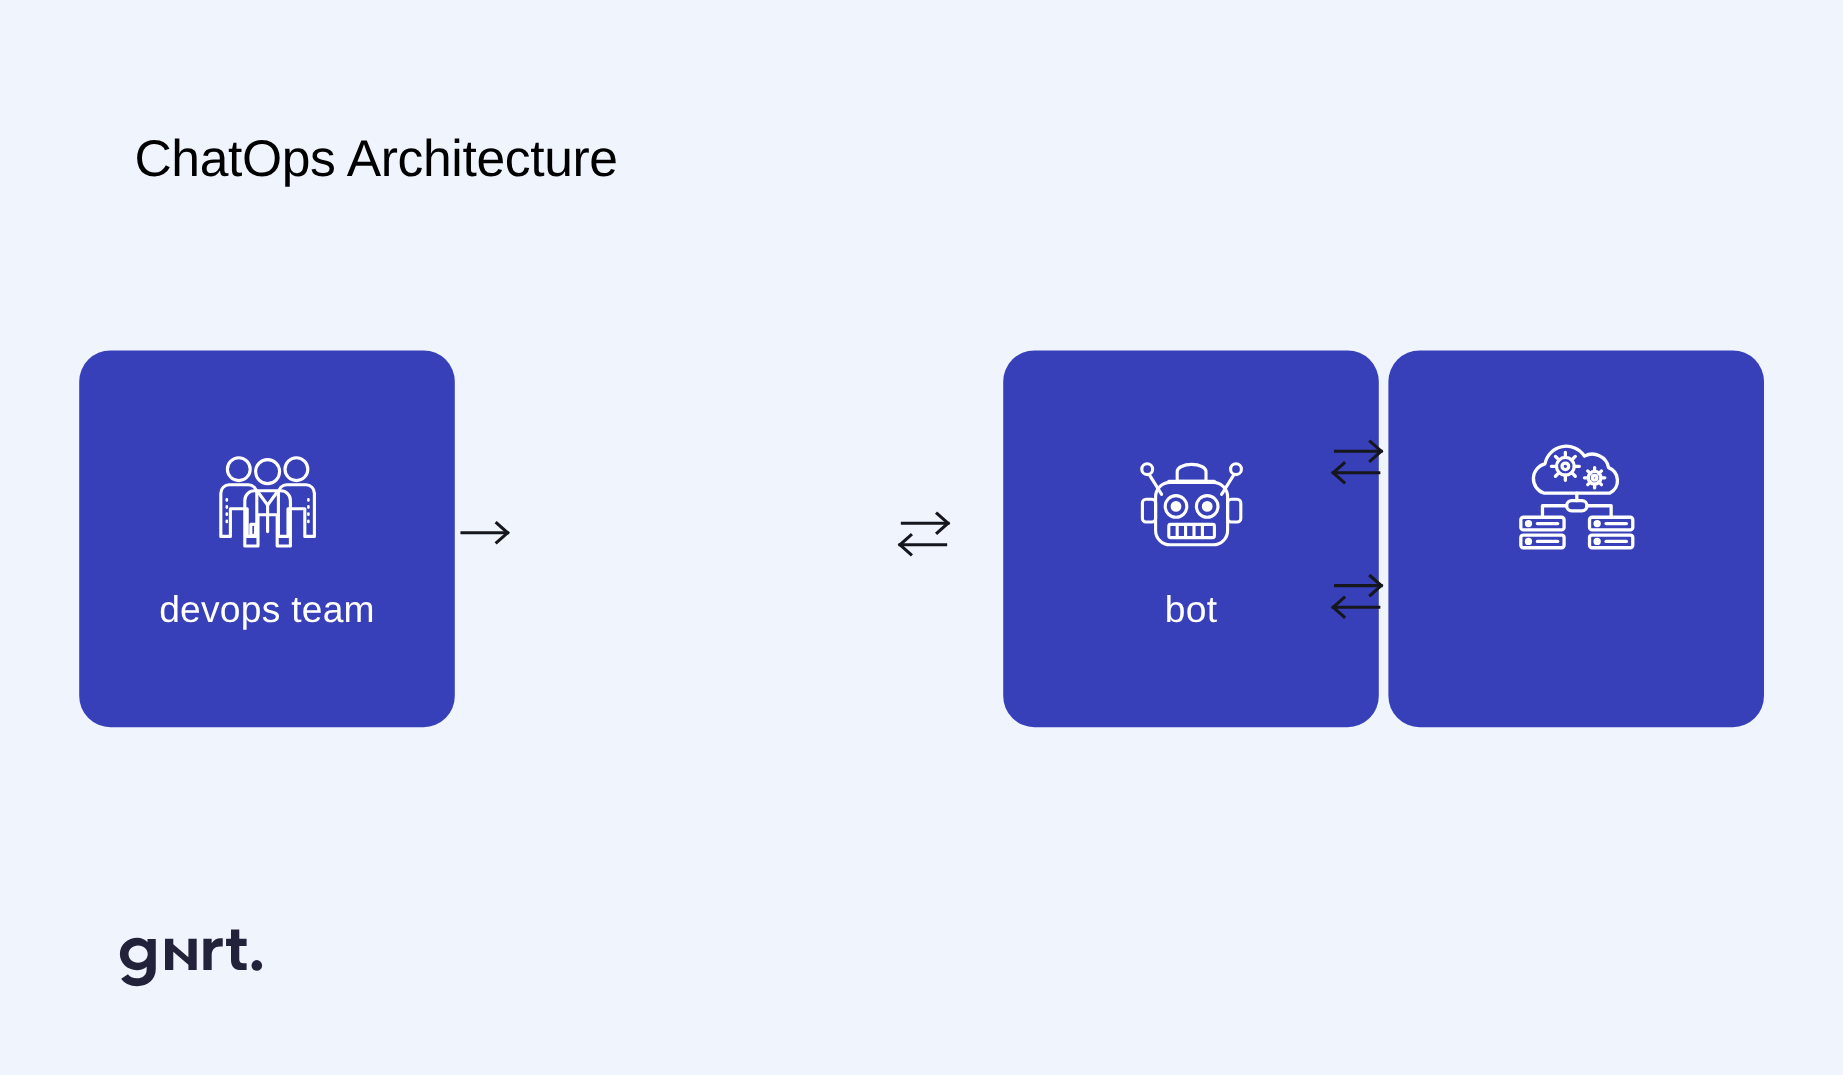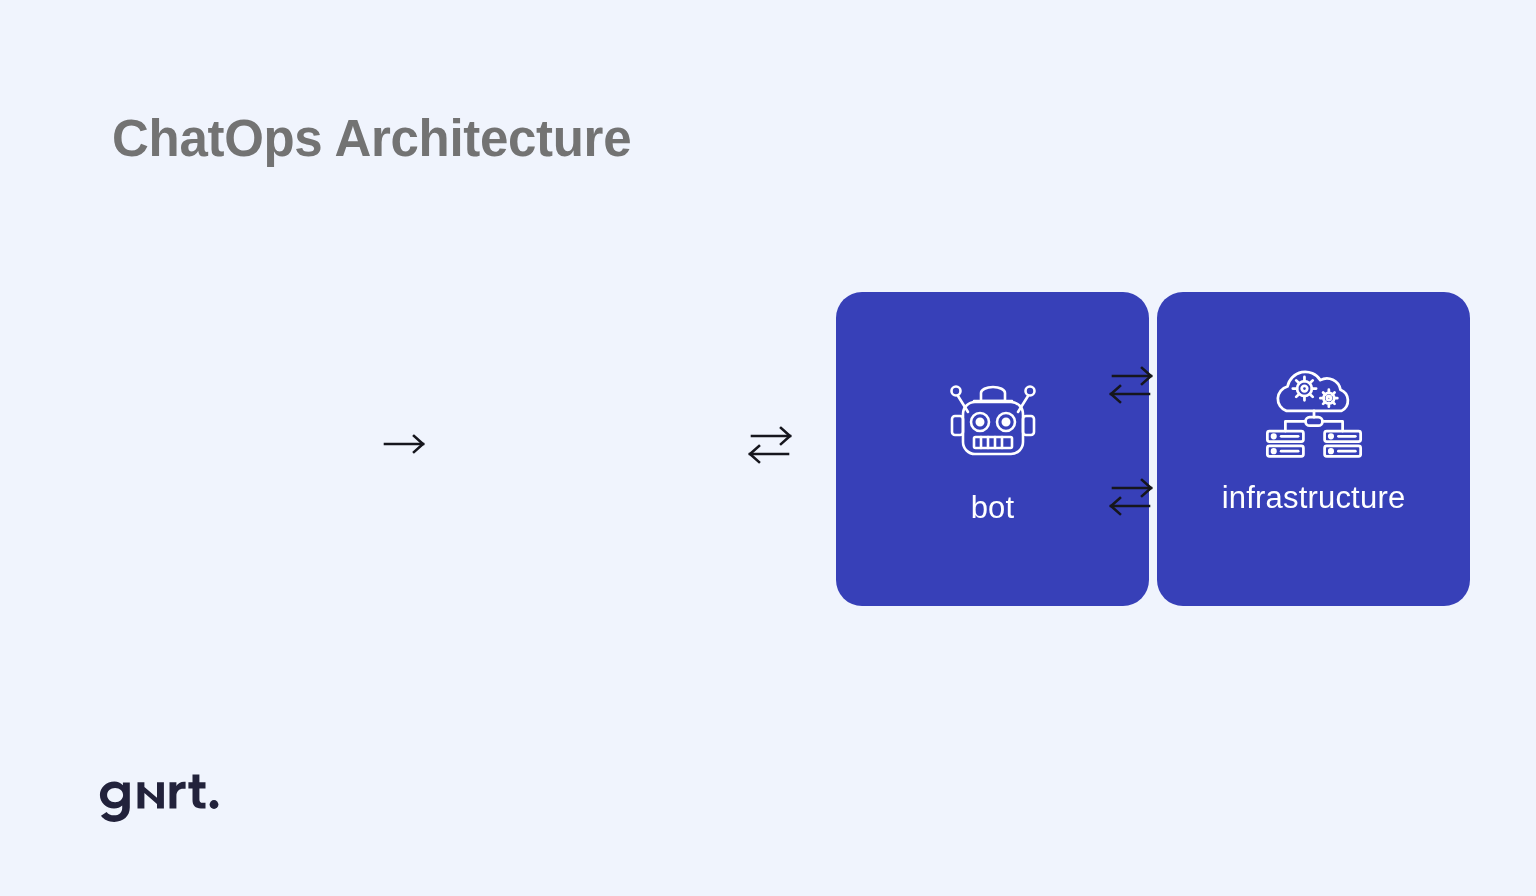--- a/index.html
+++ b/index.html
@@ -13,24 +13,24 @@
     font-family: "Liberation Sans", sans-serif;
     overflow: hidden;
     position: relative;
   }
 
   
   .page-title {
     position: absolute;
     left: 112px;
     top: 108px;
-    font-size: 51px;
+    font-size: 43px;
     line-height: 1.2;
-    font-weight: 700;
-    color: #737373;
+    font-weight: 400;
+    color: #000000;
     letter-spacing: -0.3px;
     white-space: nowrap;
   }
 
   
   .diagram {
     position: absolute;
     left: 0;
     top: 292px;
     width: 1536px;
@@ -101,20 +101,41 @@
     white-space: nowrap;
   }
 </style>
 </head>
 <body>
 
 <div class="page-title">ChatOps Architecture</div>
 
 <div class="diagram">
 
+  <div class="card card-1">
+    <div class="card-icon">
+      <svg viewBox="0 0 100 100" width="100" height="100" fill="none" stroke="#ffffff" stroke-width="2.6" stroke-linecap="round" stroke-linejoin="round">
+
+        <circle cx="26" cy="22" r="9.5"></circle>
+        <path d="M11 78 L11 42 a7 7 0 0 1 7 -7 L34 35 a7 7 0 0 1 7 7 L41 78 L33 78 L33 55 L19 55 L19 78 Z"></path>
+        <path d="M16 47 v1 M16 53 v1 M16 59 v1 M16 65 v1" stroke-width="2.2"></path>
+
+        <circle cx="74" cy="22" r="9.5"></circle>
+        <path d="M89 78 L89 42 a7 7 0 0 0 -7 -7 L66 35 a7 7 0 0 0 -7 7 L59 78 L67 78 L67 55 L81 55 L81 78 Z"></path>
+        <path d="M84 47 v1 M84 53 v1 M84 59 v1 M84 65 v1" stroke-width="2.2"></path>
+
+        <circle cx="50" cy="24" r="10"></circle>
+        <path d="M31 86 L31 48 a8 8 0 0 1 8 -8 L61 40 a8 8 0 0 1 8 8 L69 86 L58 86 L58 60 L42 60 L42 86 Z"></path>
+        <path d="M42 41 L50 52 L58 41"></path>
+        <path d="M50 52 L50 74"></path>
+        <path d="M36 68 h4 v9 h-4 z"></path>
+      </svg>
+    </div>
+    <div class="card-label">devops team</div>
+  </div>
 
 
   <div class="card card-3">
     <div class="card-icon">
       <svg viewBox="0 0 100 100" width="100" height="100" fill="none" stroke="#ffffff" stroke-width="2.6" stroke-linecap="round" stroke-linejoin="round">
 
         <path d="M38 24 a12 6 0 0 1 24 0 v8 H38 Z"></path>
         <path d="M31 32 H69"></path>
 
         <circle cx="13" cy="22" r="4.5"></circle>
@@ -167,21 +188,20 @@
         <path d="M19 86 h16"></path>
 
         <rect x="60" y="67" width="34" height="10" rx="2"></rect>
         <circle cx="66" cy="72" r="1.6" fill="#ffffff"></circle>
         <path d="M73 72 h16"></path>
         <rect x="60" y="81" width="34" height="10" rx="2"></rect>
         <circle cx="66" cy="86" r="1.6" fill="#ffffff"></circle>
         <path d="M73 86 h16"></path>
       </svg>
     </div>
-    <div class="card-label">infrastructure</div>
   </div>
 </div>
 
 <div class="arrow-group arrow-1">
   <svg width="48" height="40" viewBox="0 0 48 40" fill="none" stroke="#16161d" stroke-width="2.6" stroke-linecap="square" stroke-linejoin="miter">
     <path d="M4 20 H42"></path>
     <path d="M33 12 L42 20 L33 28"></path>
   </svg>
 </div>
 

